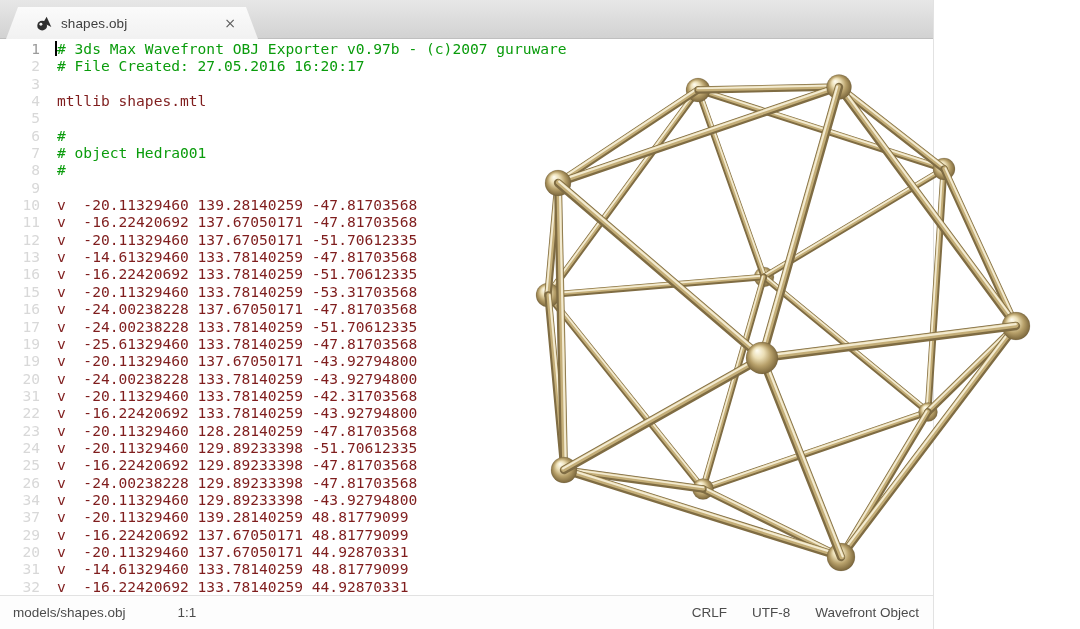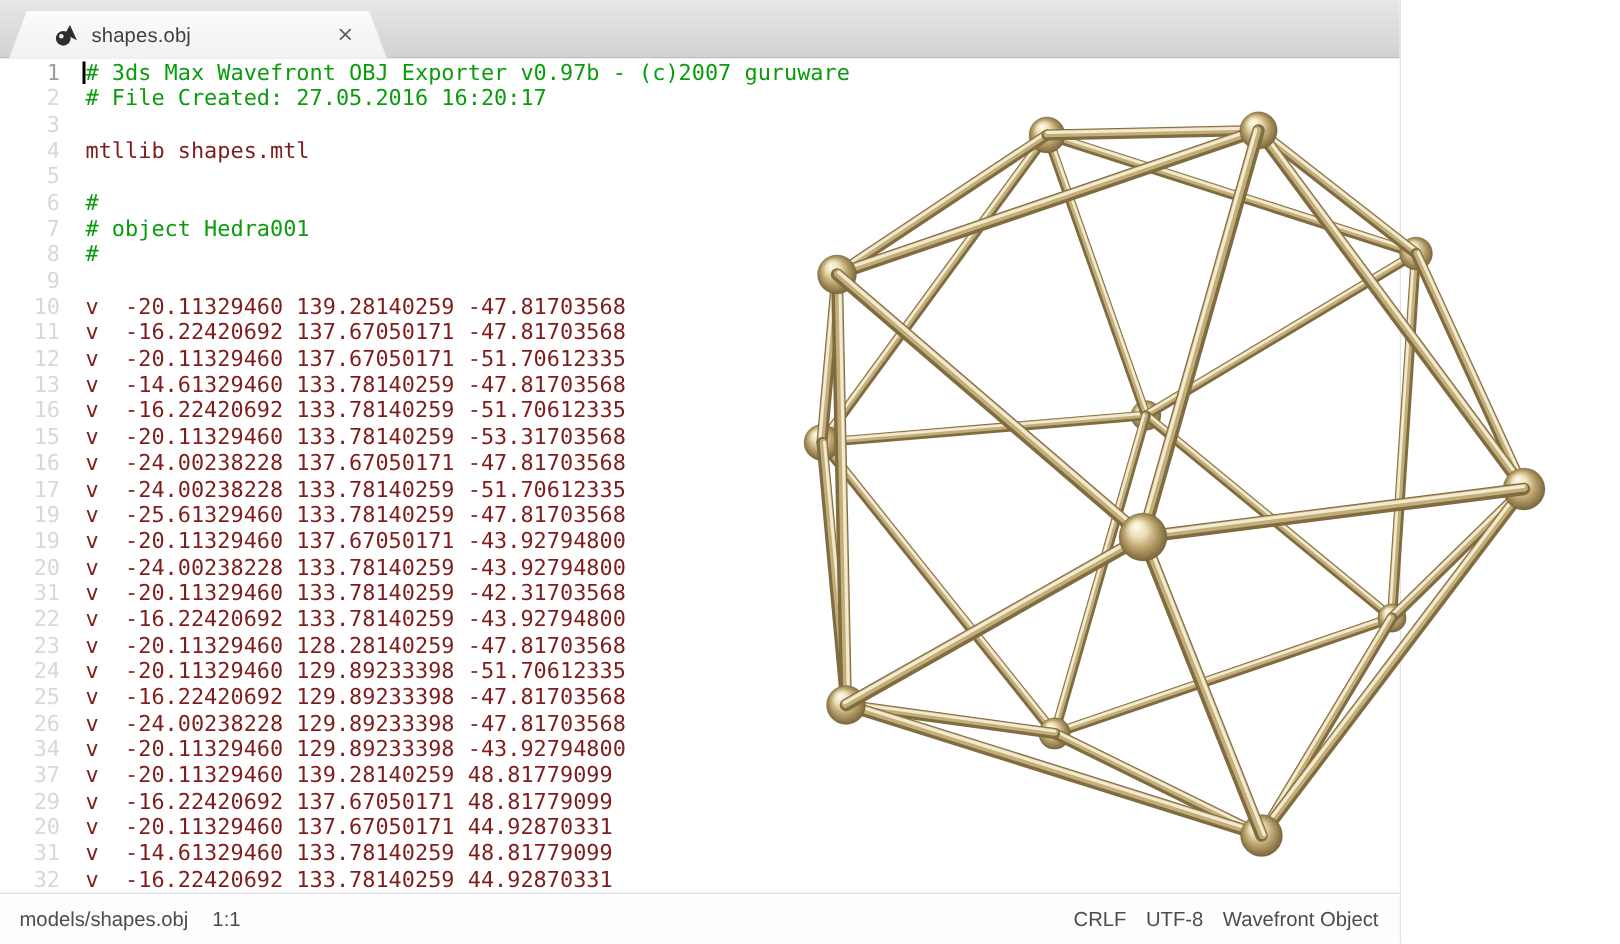--- a/index.html
+++ b/index.html
@@ -58,23 +58,23 @@
   .code-line.code{color:#7f1d1d;}
   .cursor{
     position:absolute;left:-2px;top:1px;width:2px;height:15px;background:#000;
   }
   
   .statusbar{
     position:absolute;left:0;right:0;bottom:0;height:34px;
     background:#fdfdfd;border-top:1px solid #e2e2e2;box-sizing:border-box;
     display:flex;align-items:center;font-size:13.5px;color:#4c4c4c;
   }
-  .status-left{display:flex;align-items:center;margin-left:13px;}
+  .status-left{display:flex;align-items:center;margin-left:13px;gap:36px;}
   .status-path{margin-right:16px;}
-  .status-right{margin-left:auto;display:flex;align-items:center;margin-right:14px;}
+  .status-right{margin-left:auto;display:flex;align-items:center;margin-right:14px;gap:12px;}
   .status-right > div{margin-left:13px;}
   
   .render-svg{
     position:absolute;left:0;top:0;width:1080px;height:629px;
     pointer-events:none;
   }
 </style>
 </head>
 <body>
 

